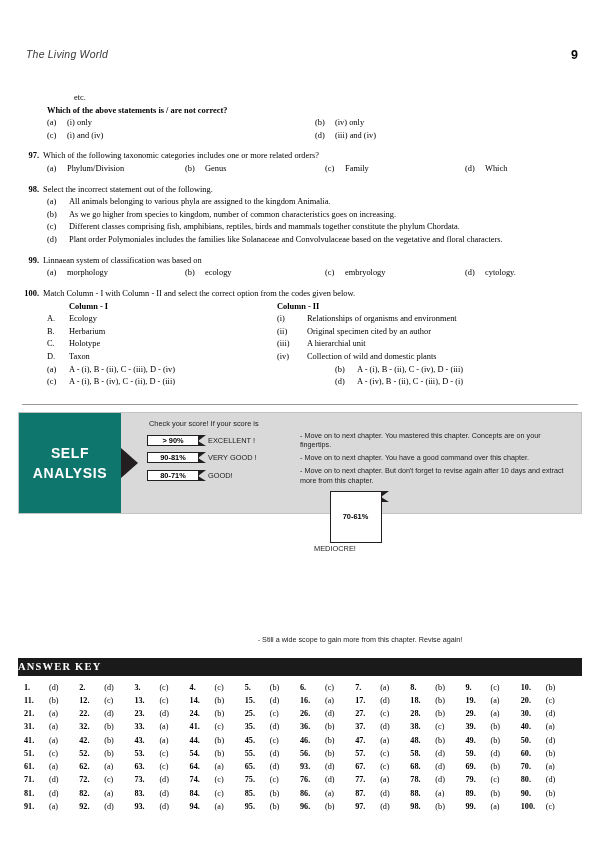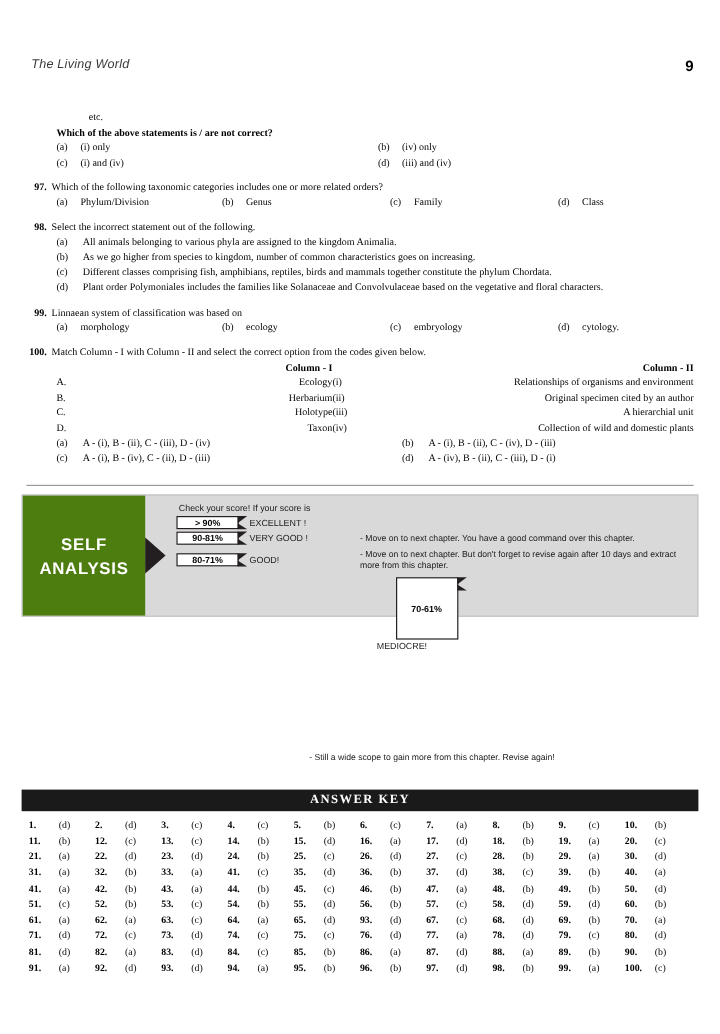--- a/index.html
+++ b/index.html
@@ -78,21 +78,21 @@
   .stmt { display: flex; padding-left: 25px; align-items: flex-start; }
   .stmt .oplab { width: 22px; flex: 0 0 22px; }
   .stmt .optxt { flex: 1 1 auto; text-align: justify; }
 
   
   .match-head, .match-row { display: flex; padding-left: 25px; }
   .match-head .c1, .match-row .c1 { width: 230px; flex: 0 0 230px; display: flex; }
   .match-head .c2, .match-row .c2 { flex: 1 1 auto; display: flex; }
   .mkey { width: 22px; flex: 0 0 22px; }
   .mrom { width: 30px; flex: 0 0 30px; }
-  .mval { flex: 1 1 auto; text-align: right; }
+  .mval { flex: 1 1 auto; }
   .match-head { font-weight: bold; }
   .match-head .mkey { width: 22px; }
 
   .codes { display: flex; padding-left: 25px; }
   .codes > .op:nth-child(1) { width: 270px; flex: 0 0 270px; display: flex; }
   .codes > .op:nth-child(2) { flex: 1 1 auto; display: flex; padding-left: 18px; }
   .codes .oplab { width: 22px; flex: 0 0 22px; }
 
   .rule {
     position: absolute;
@@ -106,21 +106,21 @@
     position: absolute;
     left: 18px; top: 412px;
     width: 564px; height: 102px;
     background: #d9d9d9;
     display: flex;
     border: 1px solid #c2c2c2;
   }
   .sa-left {
     position: relative;
     width: 102px; flex: 0 0 102px;
-    background: #4d7c0f;
+    background: #0f766e;
     display: flex; flex-direction: column;
     align-items: center; justify-content: center;
     color: #ffffff;
     font-family: "Liberation Sans", sans-serif;
     font-weight: bold;
     font-size: 14px;
     letter-spacing: .6px;
     line-height: 1.45;
   }
   .sa-arrow {
@@ -180,21 +180,21 @@
     font-size: 7.2px;
     line-height: 1.38;
     padding-top: .5px;
   }
 
   
   .ak-wrap { position: absolute; left: 18px; top: 658px; width: 564px; }
   .ak-head {
     background: #1a1a1a;
     color: #ffffff;
-    text-align: center;
+    text-align: left;
     font-family: "Liberation Serif", serif;
     font-weight: bold;
     font-size: 10.5px;
     letter-spacing: 1.2px;
     padding: 3px 0 3.5px;
   }
   .ak-body { padding: 5px 6px 8px 6px; }
   .ak-row { display: flex; }
   .ak-cell {
     width: 10%; flex: 0 0 10%;
@@ -255,21 +255,21 @@
         <div class="op">
           <span class="oplab">(b)</span>
           <span class="optxt">Genus</span>
         </div>
         <div class="op">
           <span class="oplab">(c)</span>
           <span class="optxt">Family</span>
         </div>
         <div class="op">
           <span class="oplab">(d)</span>
-          <span class="optxt">Class</span>
+          <span class="optxt">Which</span>
         </div>
       </div>
     </div>
 
     <div class="qblock" style="margin-top:8px;">
       <div class="qline">
         <span class="qnum">98.</span>
         <span class="qtext">Select the incorrect statement out of the following.</span>
       </div>
       <div class="stmt">
@@ -402,20 +402,21 @@
       <div>SELF</div>
       <div>ANALYSIS</div>
       <span class="sa-arrow"></span>
     </div>
     <div class="sa-right">
       <div class="sa-check">Check your score! If your score is</div>
 
       <div class="sa-row">
         <span class="sa-badge">&gt; 90%</span>
         <span class="sa-grade">EXCELLENT !</span>
+        <span class="sa-desc">- Move on to next chapter. You mastered this chapter. Concepts are on your fingertips.</span>
       </div>
 
       <div class="sa-row">
         <span class="sa-badge">90-81%</span>
         <span class="sa-grade">VERY GOOD !</span>
         <span class="sa-desc">- Move on to next chapter. You have a good command over this chapter.</span>
       </div>
 
       <div class="sa-row">
         <span class="sa-badge">80-71%</span>

